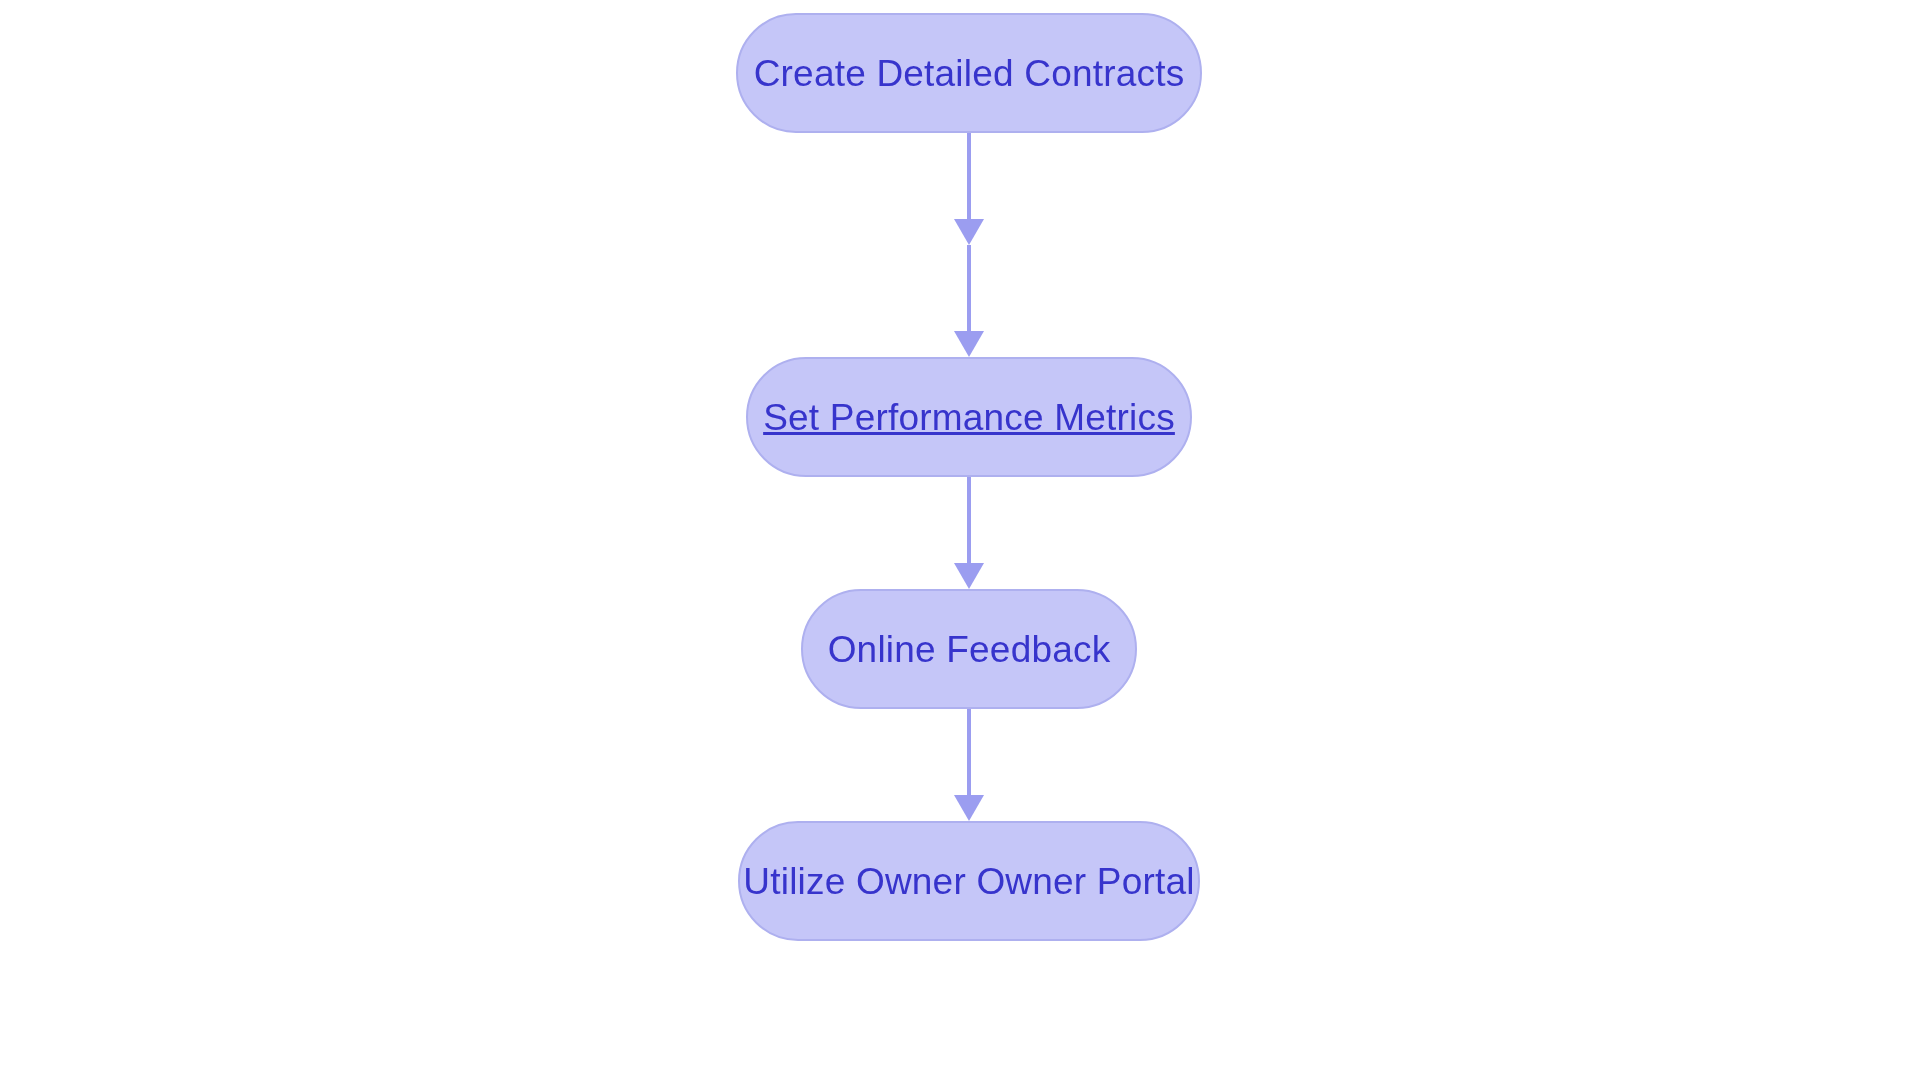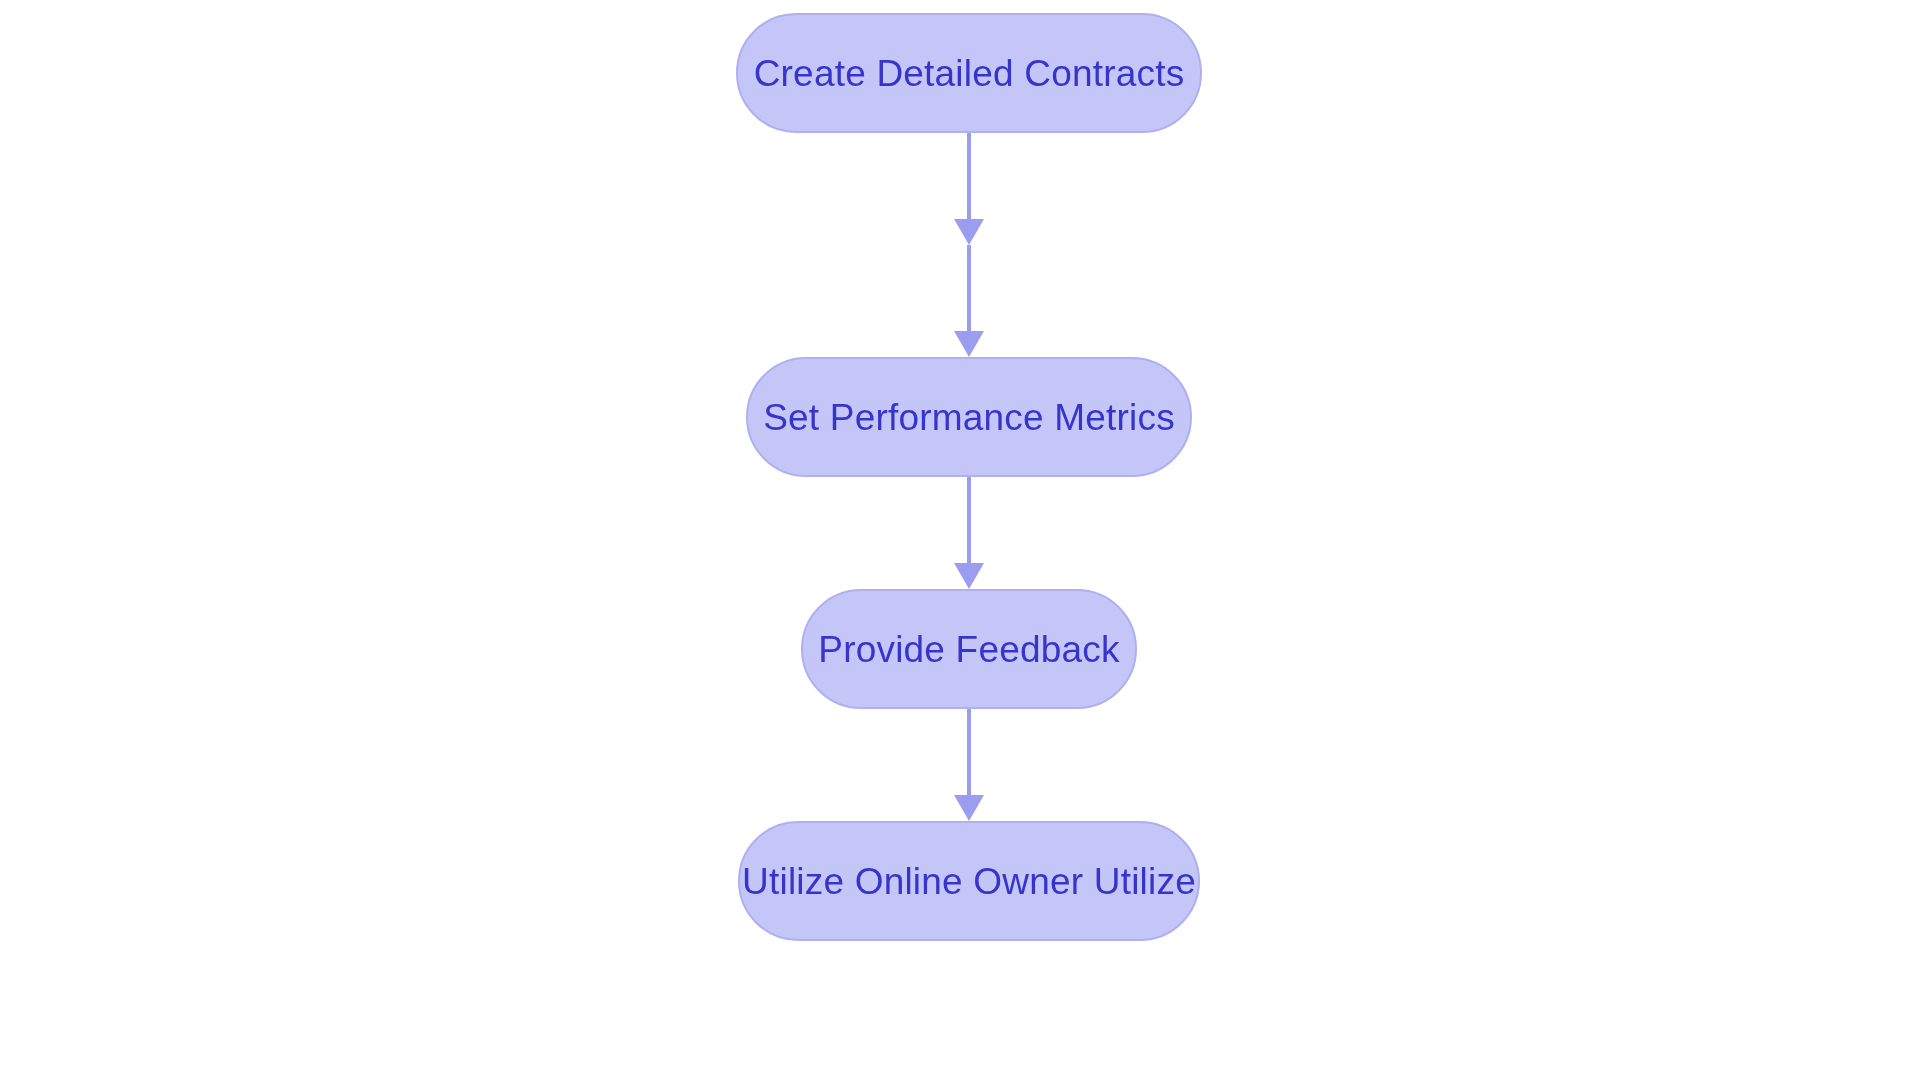--- a/index.html
+++ b/index.html
@@ -85,21 +85,21 @@
     width: 0;
     height: 0;
     border-left: 15px solid transparent;
     border-right: 15px solid transparent;
     border-top: 26px solid #9b9df0;
   }
 
   
   .n-0 { width: 466px; margin-top: 13px; }
   .n-1 { width: 404px; }
-  .n-2 { width: 446px; }
+  .n-2 { width: 446px; text-decoration: underline; }
   .n-3 { width: 336px; }
   .n-4 { width: 462px; }
 </style>
 </head>
 <body>
 
 <div id="flowchart-canvas">
   <div class="flow-column">
 
     <div class="flow-node n-0">
@@ -120,26 +120,26 @@
     <div class="flow-node n-2">
       <span class="node-label">Set Performance Metrics</span>
     </div>
 
     <div class="flow-connector">
       <div class="connector-line"></div>
       <div class="connector-head"></div>
     </div>
 
     <div class="flow-node n-3">
-      <span class="node-label">Provide Feedback</span>
+      <span class="node-label">Online Feedback</span>
     </div>
 
     <div class="flow-connector">
       <div class="connector-line"></div>
       <div class="connector-head"></div>
     </div>
 
     <div class="flow-node n-4">
-      <span class="node-label">Utilize Online Owner Utilize</span>
+      <span class="node-label">Utilize Owner Owner Portal</span>
     </div>
 
   </div>
 </div>
 
 </body></html>

